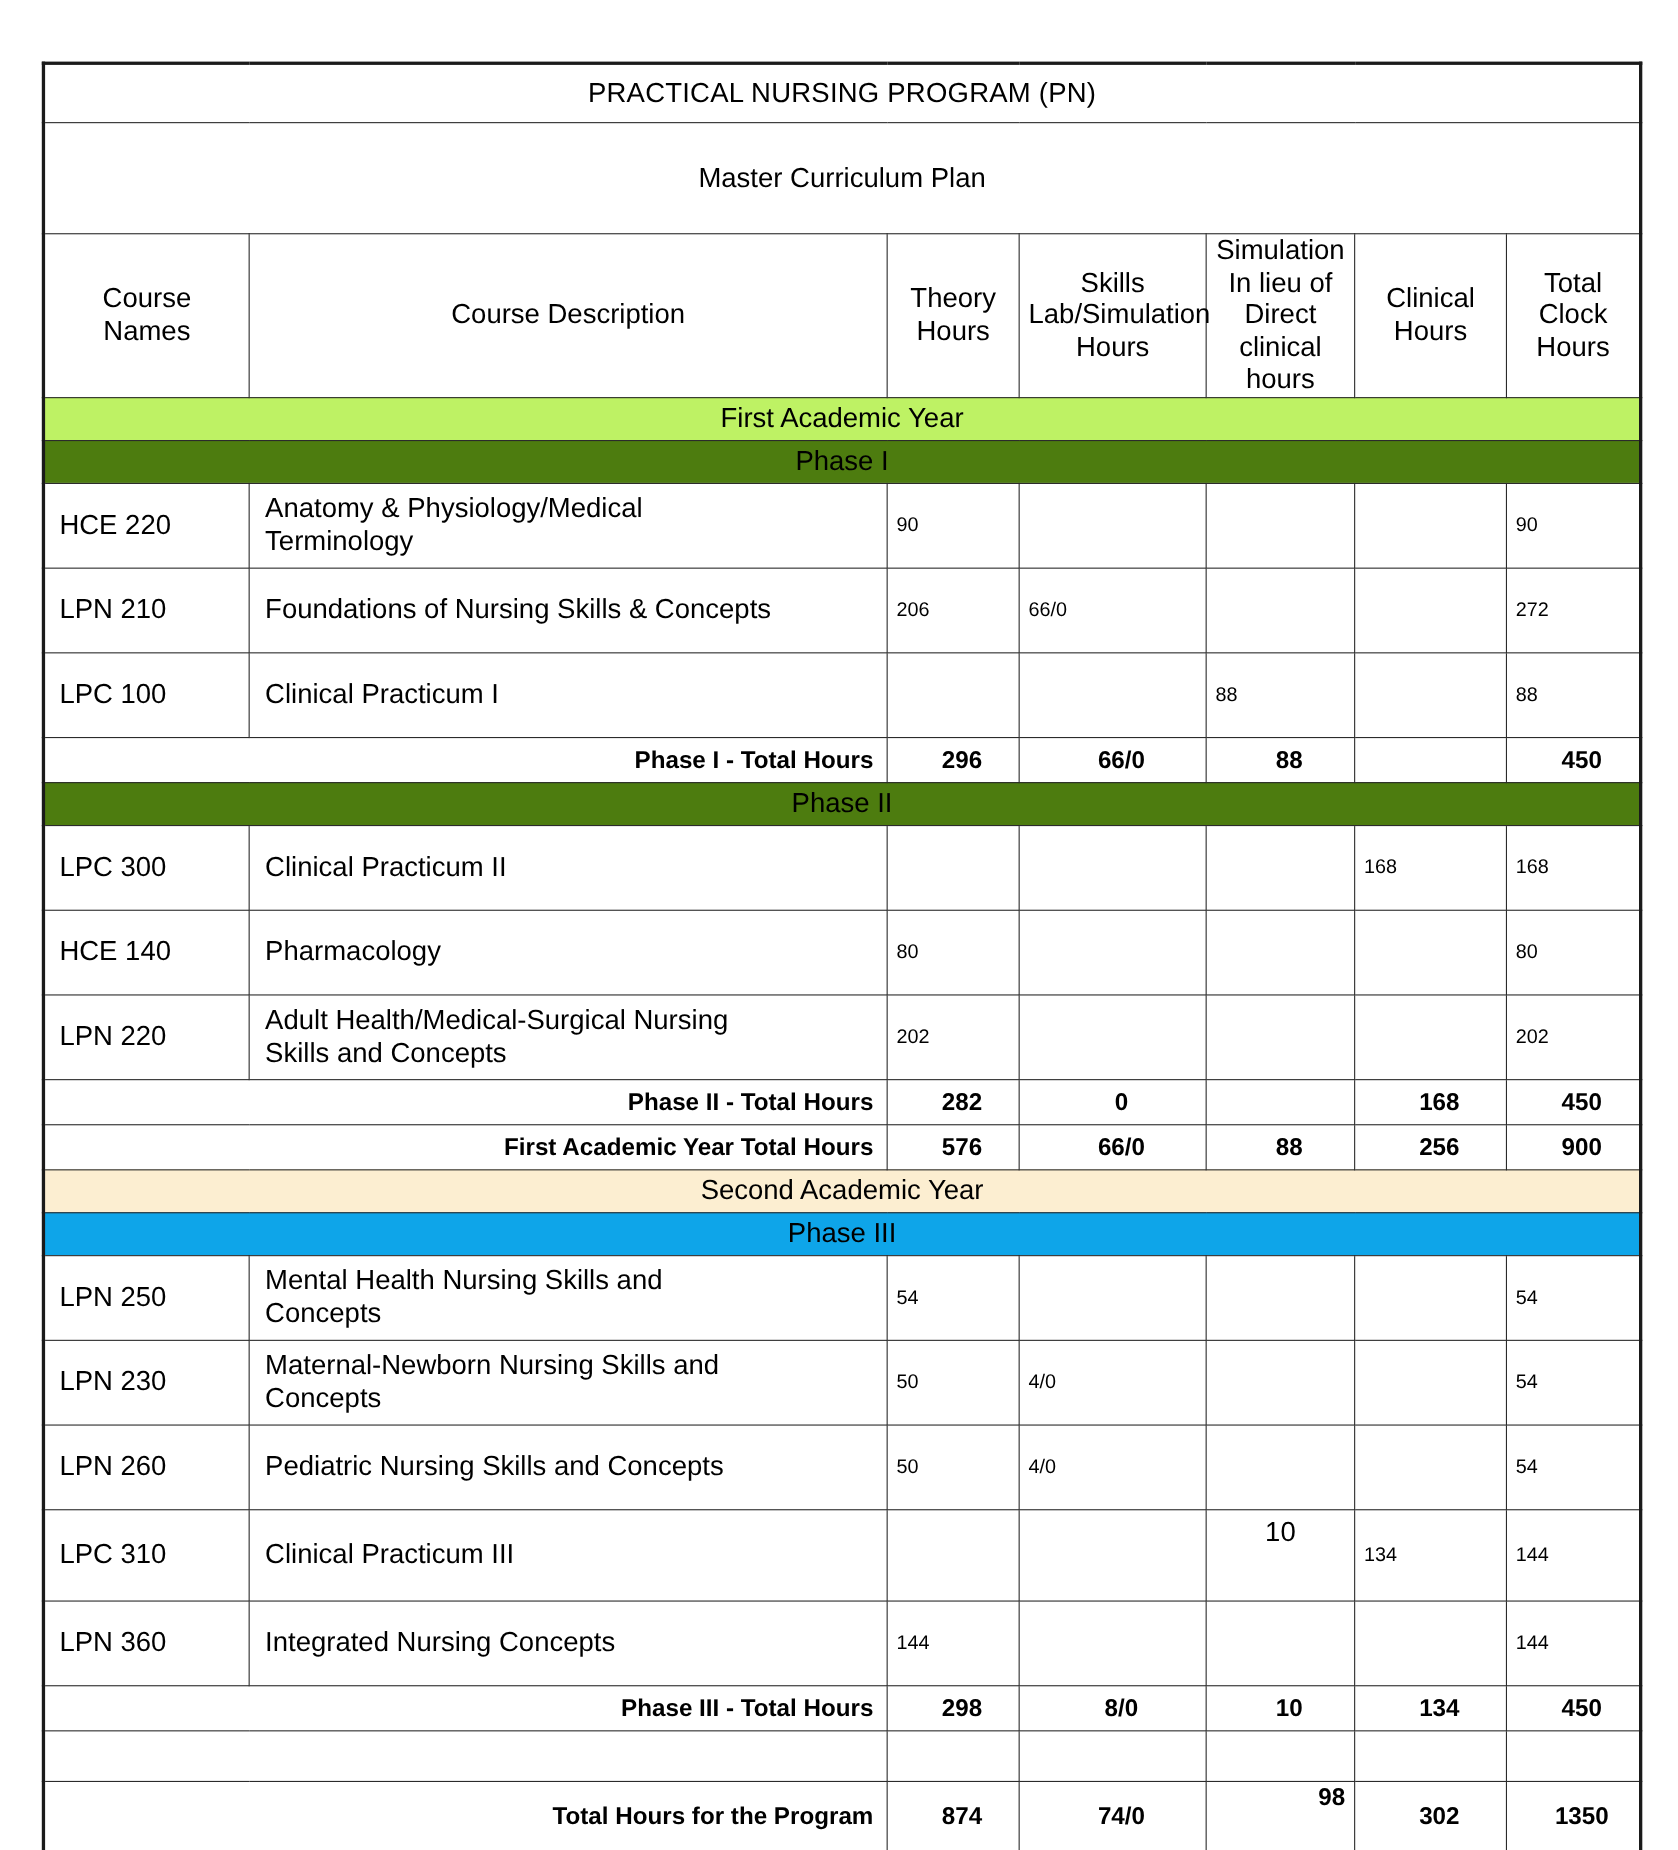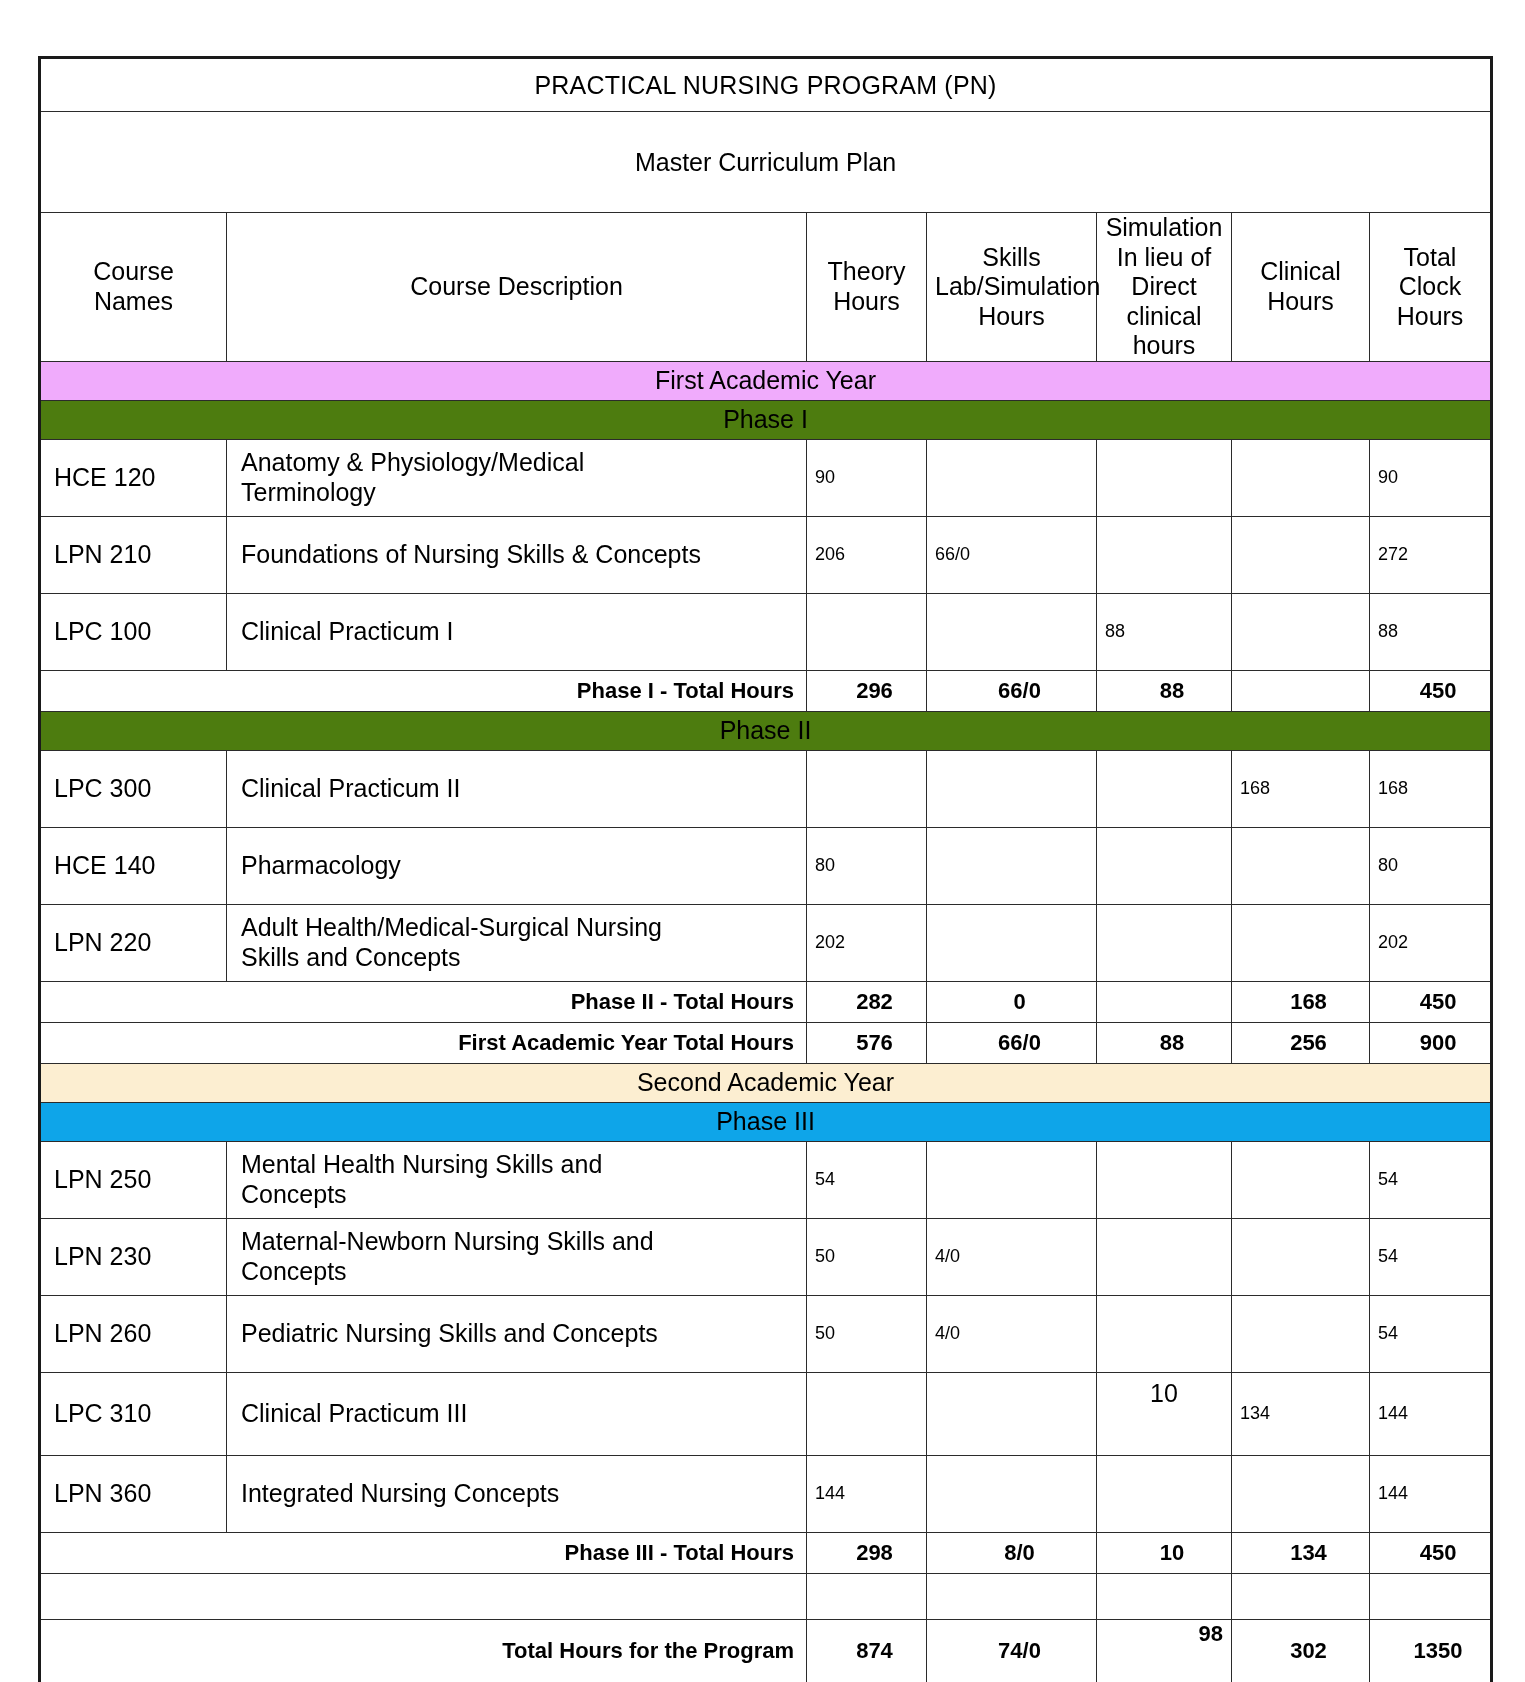--- a/index.html
+++ b/index.html
@@ -76,21 +76,21 @@
   td.hd-small { font-size: 17px; line-height: 1.22; }
 
   
   td.banner {
     text-align: center;
     font-weight: bold;
     font-size: 25px;
     height: 38px;
     padding: 2px 0;
   }
-  tr.year-green td.banner { background: #f0abfc; }
+  tr.year-green td.banner { background: #bef264; }
   tr.phase-green td.banner { background: #4d7c0f; }
   tr.year-tan td.banner { background: #fceed1; }
   tr.phase-tan td.banner { background: #0ea5e9; }
 
   
   tr.course td { height: 76px; }
   tr.course td.code {
     font-size: 25px;
     text-align: left;
     padding-left: 13px;
@@ -190,21 +190,21 @@
 
       <tr class="year-green">
         <td class="banner" colspan="7">First Academic Year</td>
       </tr>
 
       <tr class="phase-green">
         <td class="banner" colspan="7">Phase I</td>
       </tr>
 
       <tr class="course">
-        <td class="code">HCE 120</td>
+        <td class="code">HCE 220</td>
         <td class="desc">
           <span>Anatomy &amp; Physiology/Medical</span><br>
           <span>Terminology</span>
         </td>
         <td class="num">90</td>
         <td class="num"></td>
         <td class="num"></td>
         <td class="num"></td>
         <td class="num">90</td>
       </tr>

